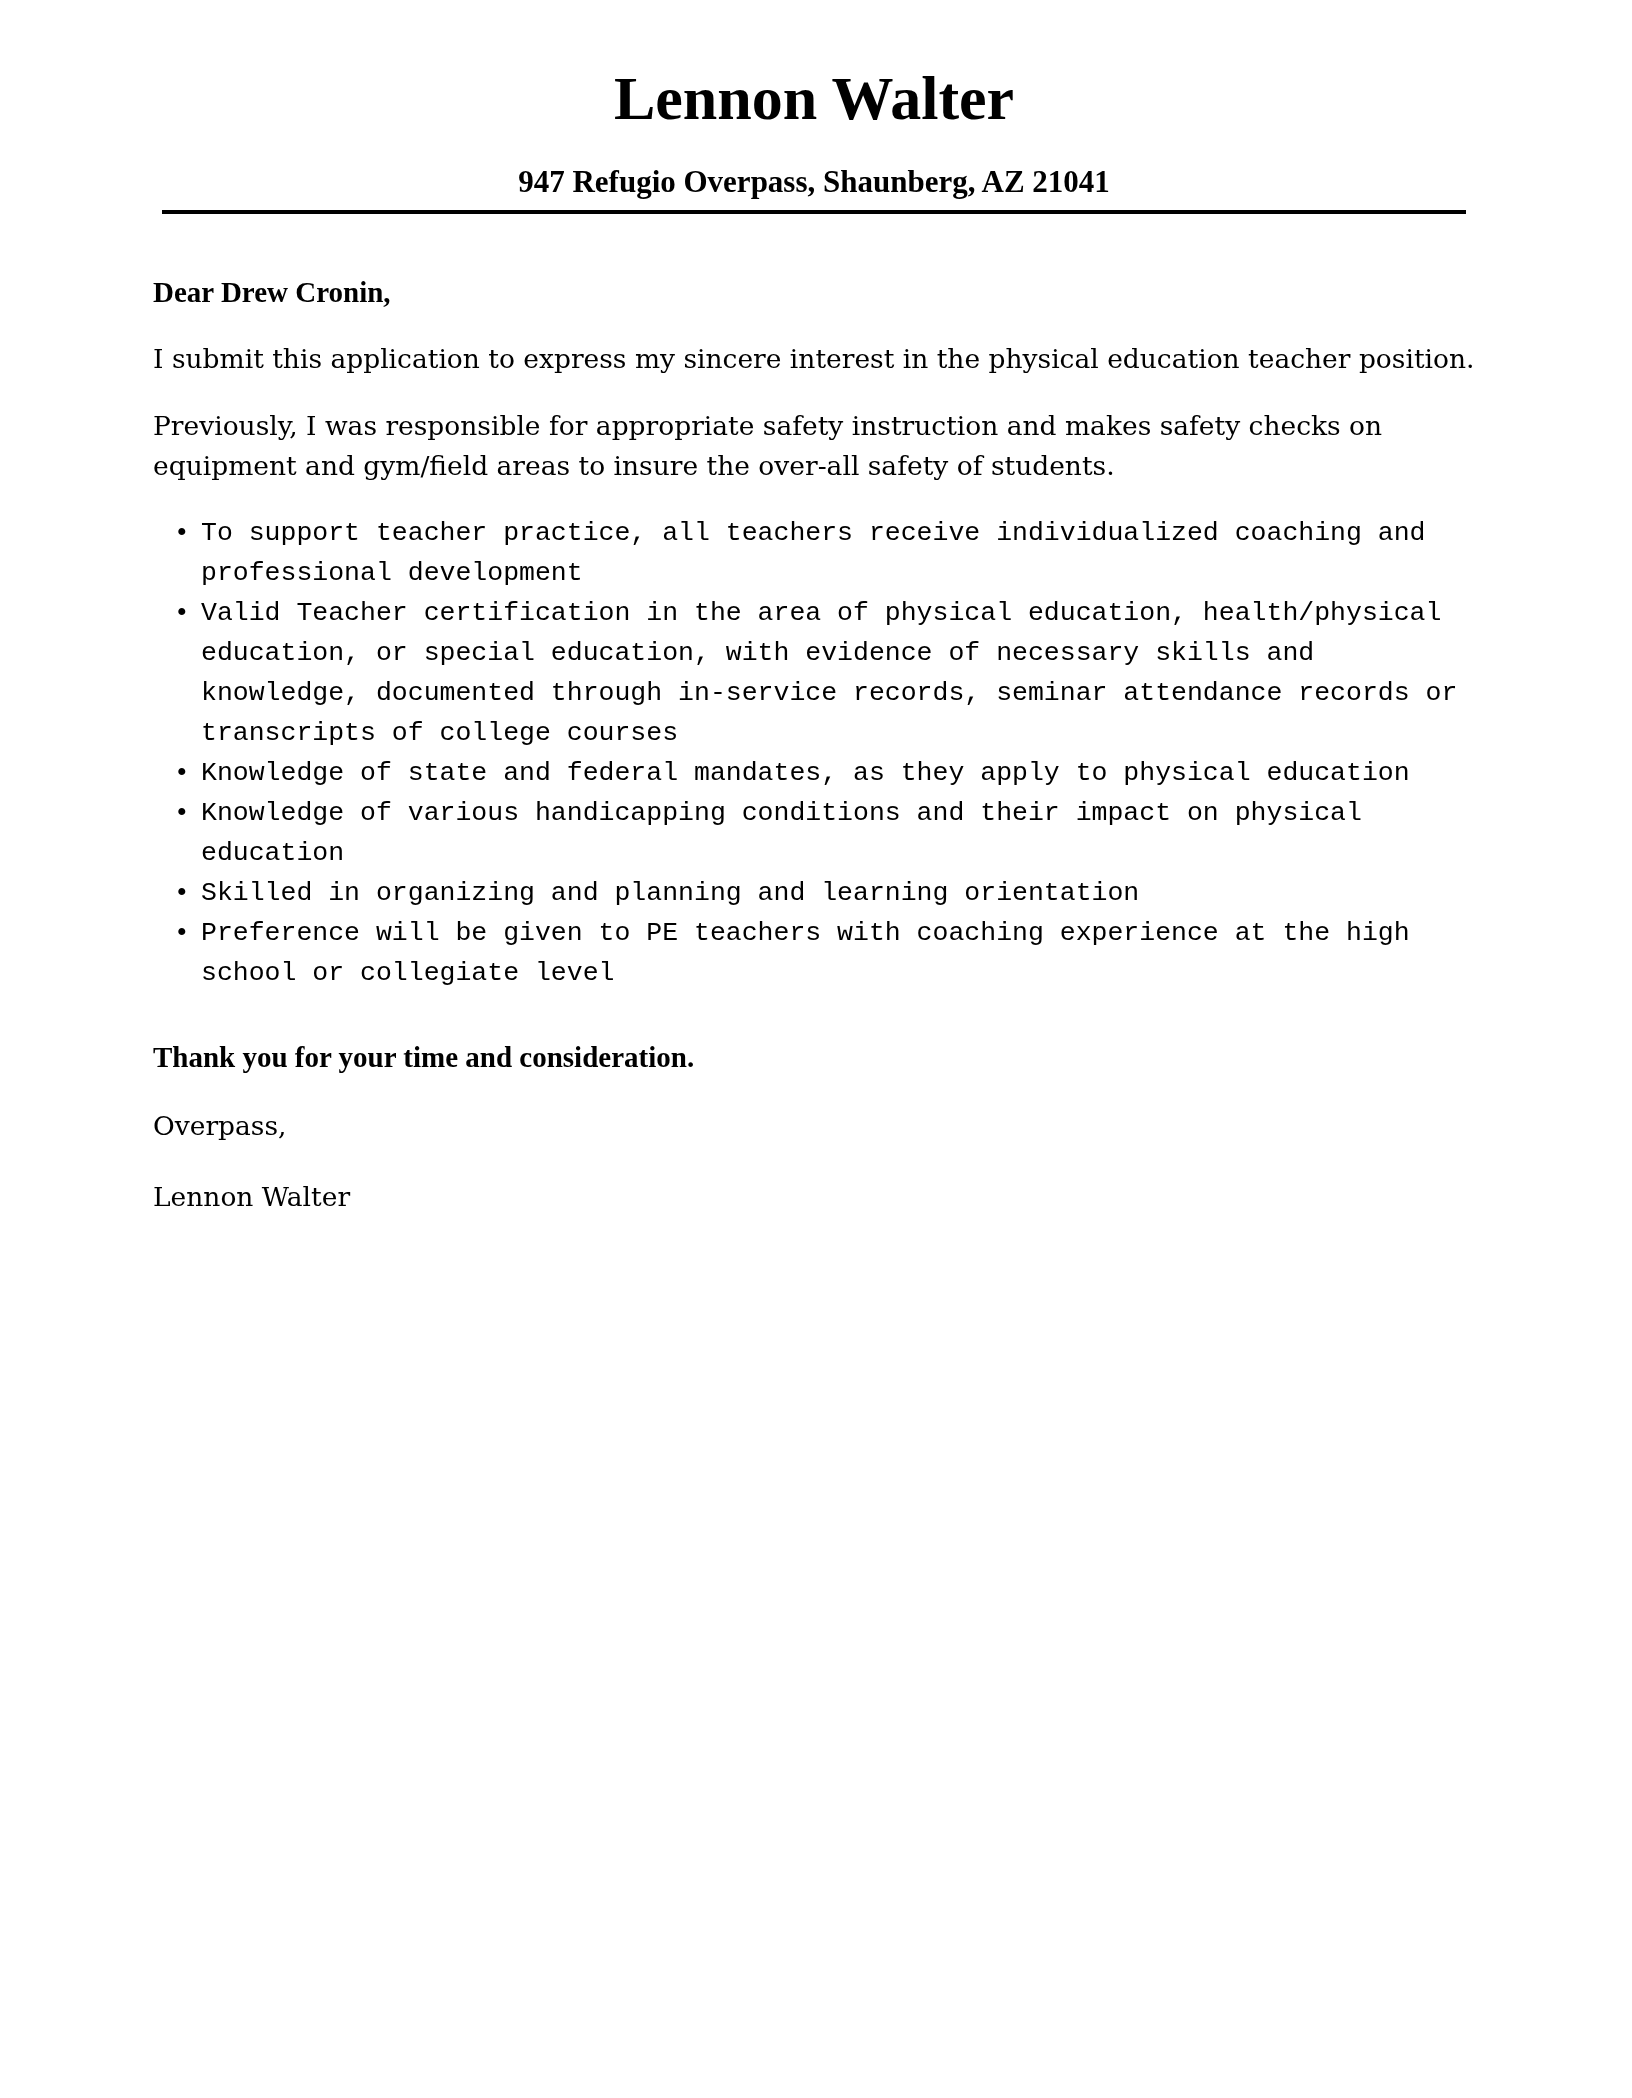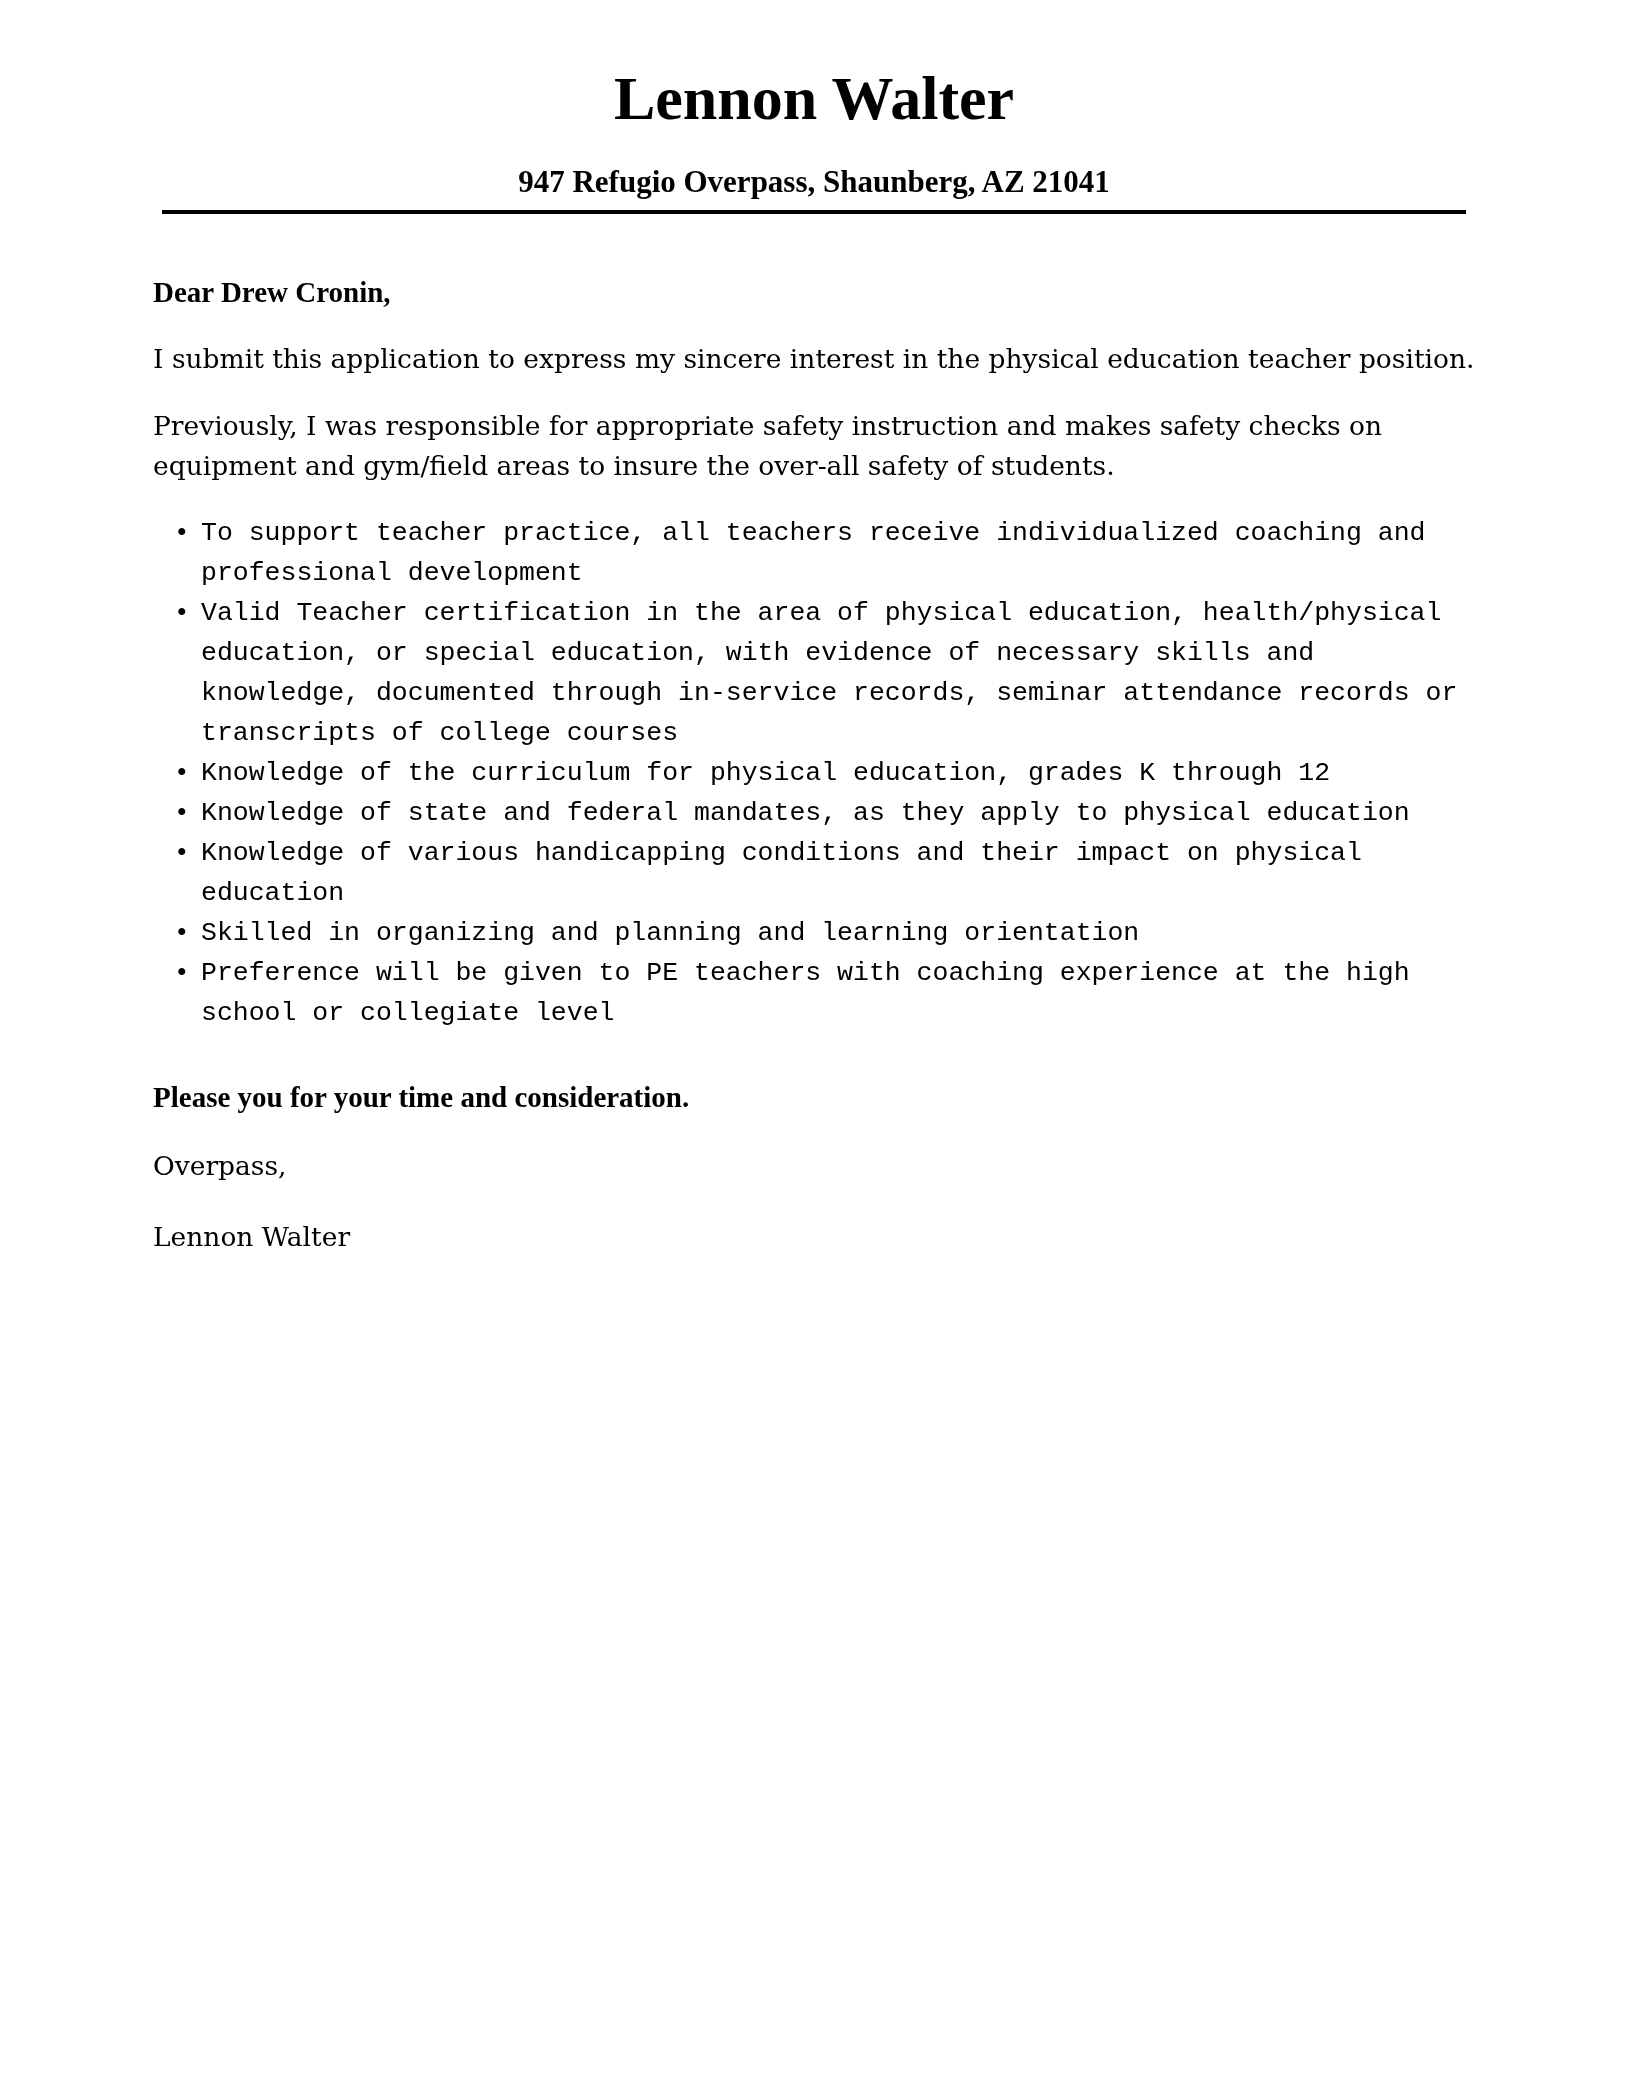--- a/index.html
+++ b/index.html
@@ -28,23 +28,22 @@
   </div>
   <div class="rule"></div>
 
   <div class="body">
     <p class="greeting">Dear Drew Cronin,</p>
     <p>I submit this application to express my sincere interest in the physical education teacher position.</p>
     <p>Previously, I was responsible for appropriate safety instruction and makes safety checks on equipment and gym/field areas to insure the over-all safety of students.</p>
     <ul class="quals">
       <li>To support teacher practice, all teachers receive individualized coaching and professional development</li>
       <li>Valid Teacher certification in the area of physical education, health/physical education, or special education, with evidence of necessary skills and knowledge, documented through in-service records, seminar attendance records or transcripts of college courses</li>
-      <li>Knowledge of the curriculum for physical education, grades K through 12</li>
       <li>Knowledge of state and federal mandates, as they apply to physical education</li>
       <li>Knowledge of various handicapping conditions and their impact on physical education</li>
       <li>Skilled in organizing and planning and learning orientation</li>
       <li>Preference will be given to PE teachers with coaching experience at the high school or collegiate level</li>
     </ul>
-    <p class="thanks">Please you for your time and consideration.</p>
+    <p class="thanks">Thank you for your time and consideration.</p>
     <p class="signoff">Overpass,</p>
     <p class="signoff">Lennon Walter</p>
   </div>
 </div>
 
 </body></html>

